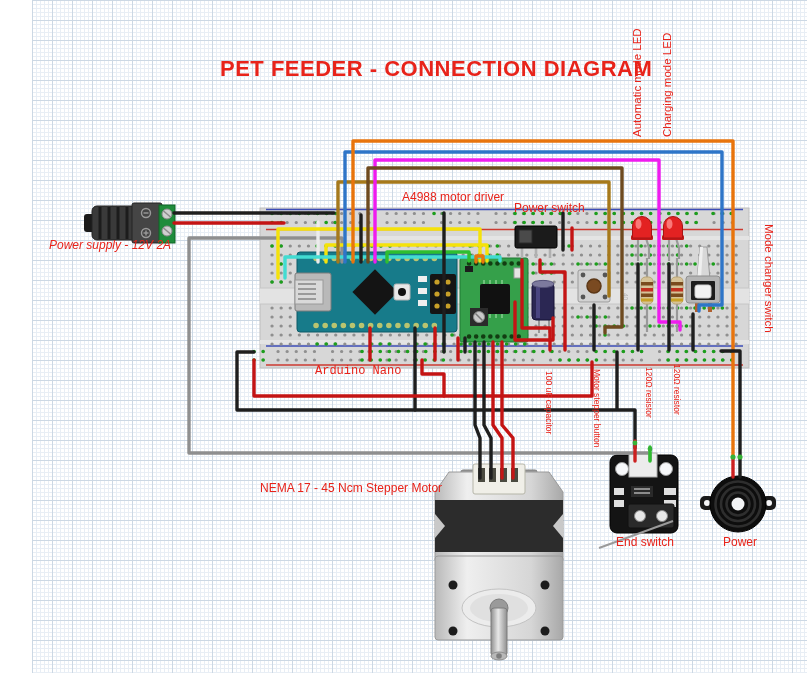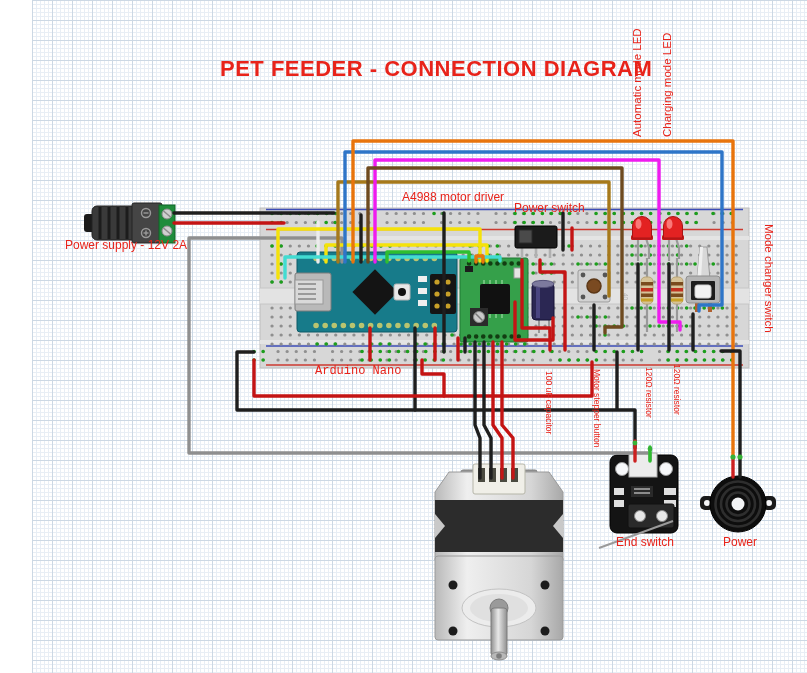--- a/index.html
+++ b/index.html
@@ -410,24 +410,25 @@
 
     <g fill="#37b337">
       <circle cx="701" cy="457" r="2.6"></circle>
         <circle cx="708" cy="457" r="2.6"></circle>
       <circle cx="603" cy="443" r="2.4"></circle>
         <circle cx="618" cy="449" r="2.4"></circle>
     </g>
   </svg>
 
   <div class="lbl title" style="left:188px;top:58px;">PET FEEDER - CONNECTION DIAGRAM</div>
-  <div class="lbl h12" style="left:33px;top:239px;">Power supply - 12V 2A</div>
+  <div class="lbl h12" style="left:17px;top:239px;font-style:italic;">Power supply - 12V 2A</div>
   <div class="lbl h12" style="left:370px;top:191px;">A4988 motor driver</div>
   <div class="lbl h12" style="left:482px;top:202px;">Power switch</div>
   <div class="lbl h12" style="left:283px;top:365px;font-family:Liberation Mono, monospace;">Arduino Nano</div>
+  <div class="lbl h12" style="left:228px;top:482px;">NEMA 17 - 45 Ncm Stepper Motor</div>
   <div class="lbl h12" style="left:584px;top:536px;text-align:center;">End switch</div>
   <div class="lbl h12" style="left:691px;top:536px;">Power</div>
   <div class="lbl v-up" style="left:600px;top:137px;">Automatic mode LED</div>
   <div class="lbl v-up" style="left:630px;top:137px;">Charging mode LED</div>
   <div class="lbl v-down" style="left:742px;top:224px;">Mode changer switch</div>
   <div class="lbl v-down-sm" style="left:521px;top:371px;">100 uF capacitor</div>
   <div class="lbl v-down-sm" style="left:569px;top:369px;">Motor stepper button</div>
   <div class="lbl v-down-sm" style="left:621px;top:367px;">120Ω resistor</div>
   <div class="lbl v-down-sm" style="left:649px;top:364px;">120Ω resistor</div>
 </div>

